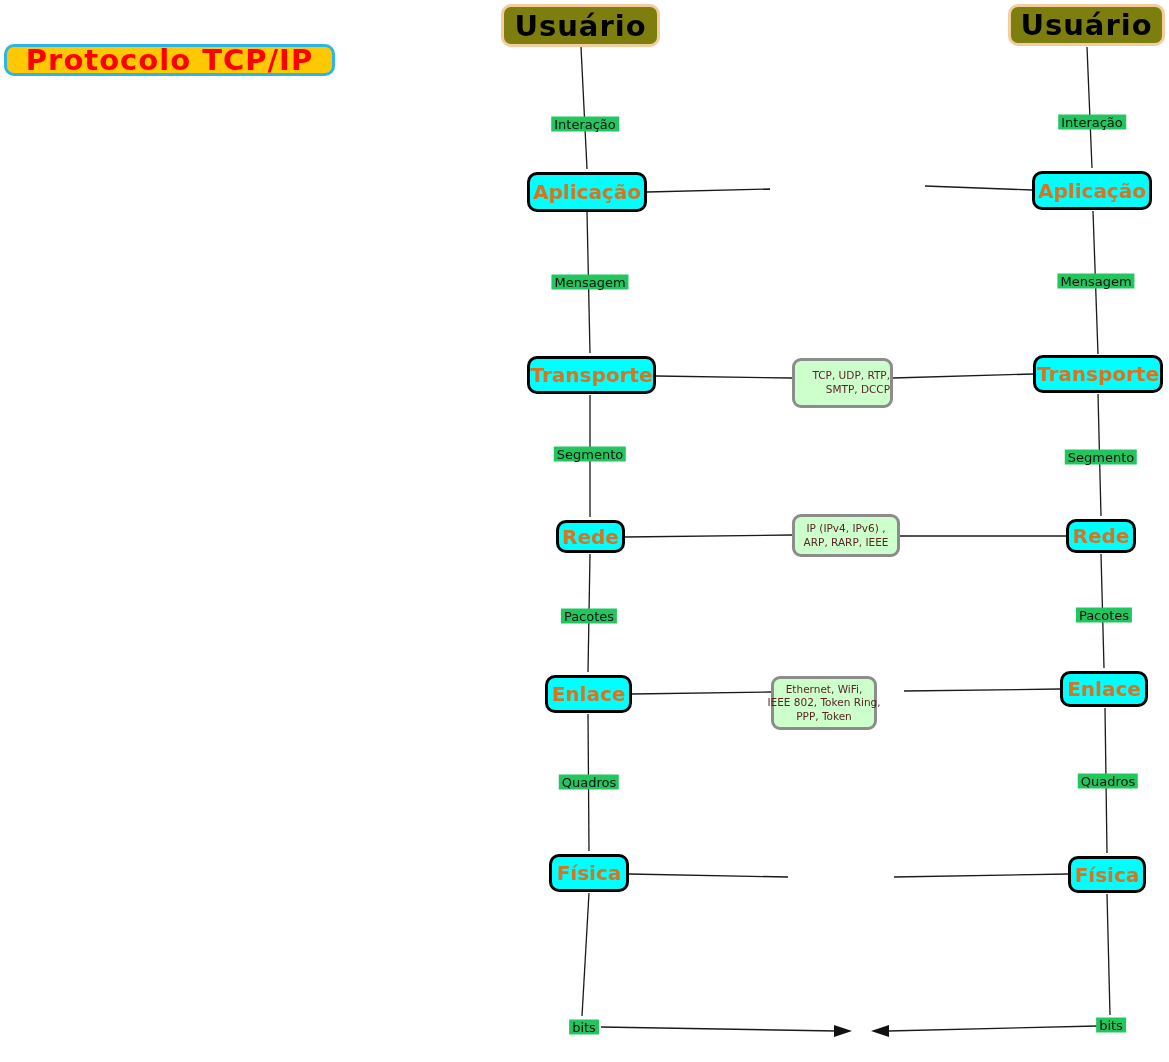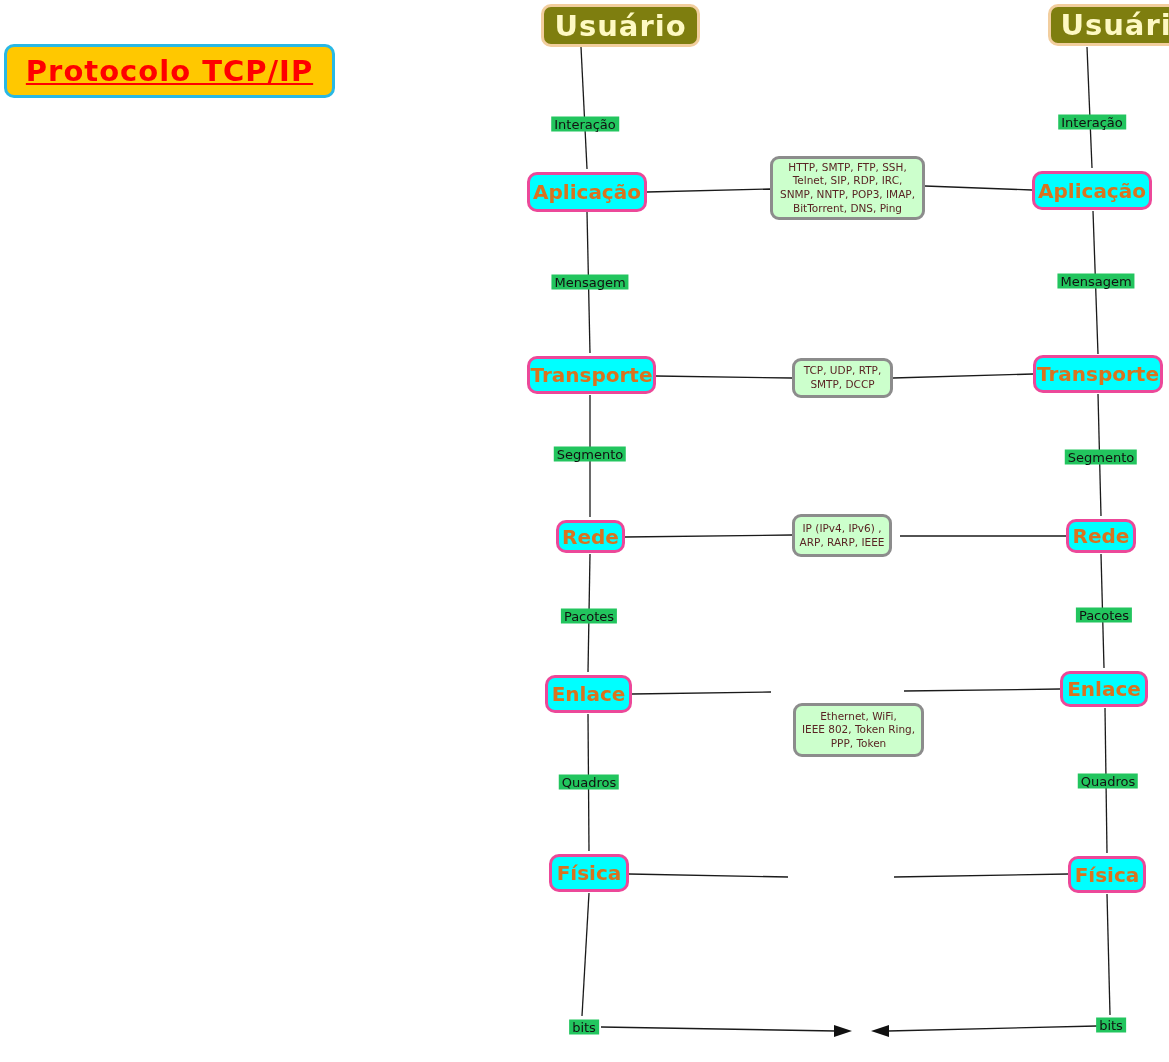--- a/index.html
+++ b/index.html
@@ -5,40 +5,39 @@
   html,body{margin:0;padding:0;background:#ffffff;}
   #canvas{
     position:relative;
     width:1169px;height:1062px;
     background:#ffffff;
     font-family:"DejaVu Sans", sans-serif;
     overflow:hidden;
   }
   #wires{position:absolute;left:0;top:0;z-index:0;}
   .title-box{
-    position:absolute;left:4px;top:44px;width:331px;height:54px;
+    position:absolute;left:4px;top:44px;width:331px;height:32px;
     box-sizing:border-box;
     background:#FFC800;border:3px solid #29B8E5;border-radius:10px;
     display:flex;align-items:center;justify-content:center;
     color:#FF0000;font-weight:bold;font-size:29px;letter-spacing:1px;
     z-index:2;
-    text-decoration:underline;
   }
   .node{
     position:absolute;box-sizing:border-box;
     display:flex;align-items:center;justify-content:center;
     border-radius:10px;font-weight:bold;white-space:nowrap;
     z-index:2;
   }
   .user-node{
     background:#7E7E0F;border:3px solid #F2CE9E;
-    color:#fef9c3;font-size:29px;letter-spacing:1px;margin-left:40px;
+    color:#000000;font-size:29px;letter-spacing:1px;
   }
   .layer-node{
-    background:#00FFFF;border:3px solid #ec4899;
+    background:#00FFFF;border:3px solid #000000;
     color:#D9731F;font-size:20px;
   }
   .proto-box{
     position:absolute;box-sizing:border-box;
     background:#CCFFCC;border:3px solid #8C8C8C;border-radius:9px;
     color:#5A2424;font-size:10.5px;line-height:1.3;
     display:flex;flex-direction:column;align-items:center;justify-content:center;
     text-align:center;z-index:2;
   }
   .proto-box div{white-space:nowrap;}
@@ -125,35 +124,29 @@
   <div class="node layer-node" style="left:1066px;top:519px;width:70px;height:34px;">
     <span>Rede</span>
   </div>
   <div class="node layer-node" style="left:1060px;top:671px;width:88px;height:36px;">
     <span>Enlace</span>
   </div>
   <div class="node layer-node" style="left:1068px;top:856px;width:78px;height:37px;">
     <span>Física</span>
   </div>
 
-  <div class="proto-box" style="left:770px;top:156px;width:155px;height:64px;">
-    <div>HTTP, SMTP, FTP, SSH,</div>
-    <div>Telnet, SIP, RDP, IRC,</div>
-    <div>SNMP, NNTP, POP3, IMAP,</div>
-    <div>BitTorrent, DNS, Ping</div>
-  </div>
-  <div class="proto-box" style="left:792px;top:358px;width:101px;height:40px;">
+  <div class="proto-box" style="left:792px;top:358px;width:101px;height:50px;align-items:flex-end;">
     <div>TCP, UDP, RTP,</div>
     <div>SMTP, DCCP</div>
   </div>
-  <div class="proto-box" style="left:792px;top:514px;width:100px;height:43px;">
+  <div class="proto-box" style="left:792px;top:514px;width:108px;height:43px;">
     <div>IP (IPv4, IPv6) ,</div>
     <div>ARP, RARP, IEEE</div>
   </div>
-  <div class="proto-box" style="left:771px;top:703px;width:131px;height:54px;margin-left:22px;">
+  <div class="proto-box" style="left:771px;top:676px;width:106px;height:54px;">
     <div>Ethernet, WiFi,</div>
     <div>IEEE 802, Token Ring,</div>
     <div>PPP, Token</div>
   </div>
 
   <div class="edge-label" style="left:585px;top:124px;">Interação</div>
   <div class="edge-label" style="left:590px;top:282px;">Mensagem</div>
   <div class="edge-label" style="left:590px;top:454px;">Segmento</div>
   <div class="edge-label" style="left:589px;top:616px;">Pacotes</div>
   <div class="edge-label" style="left:589px;top:782px;">Quadros</div>

